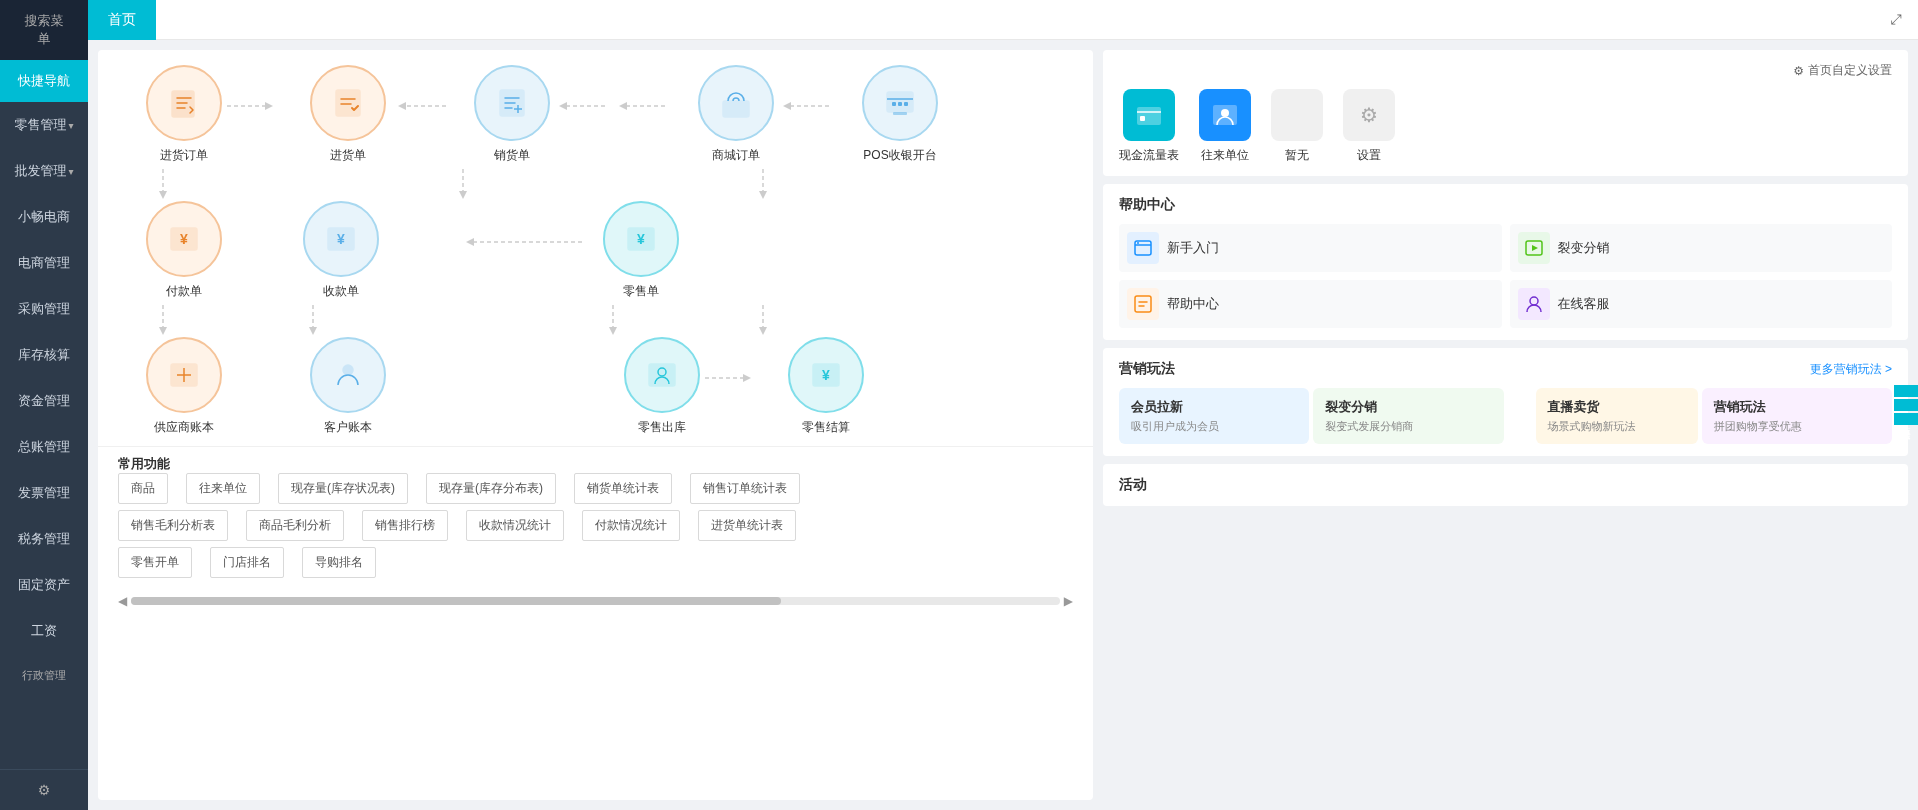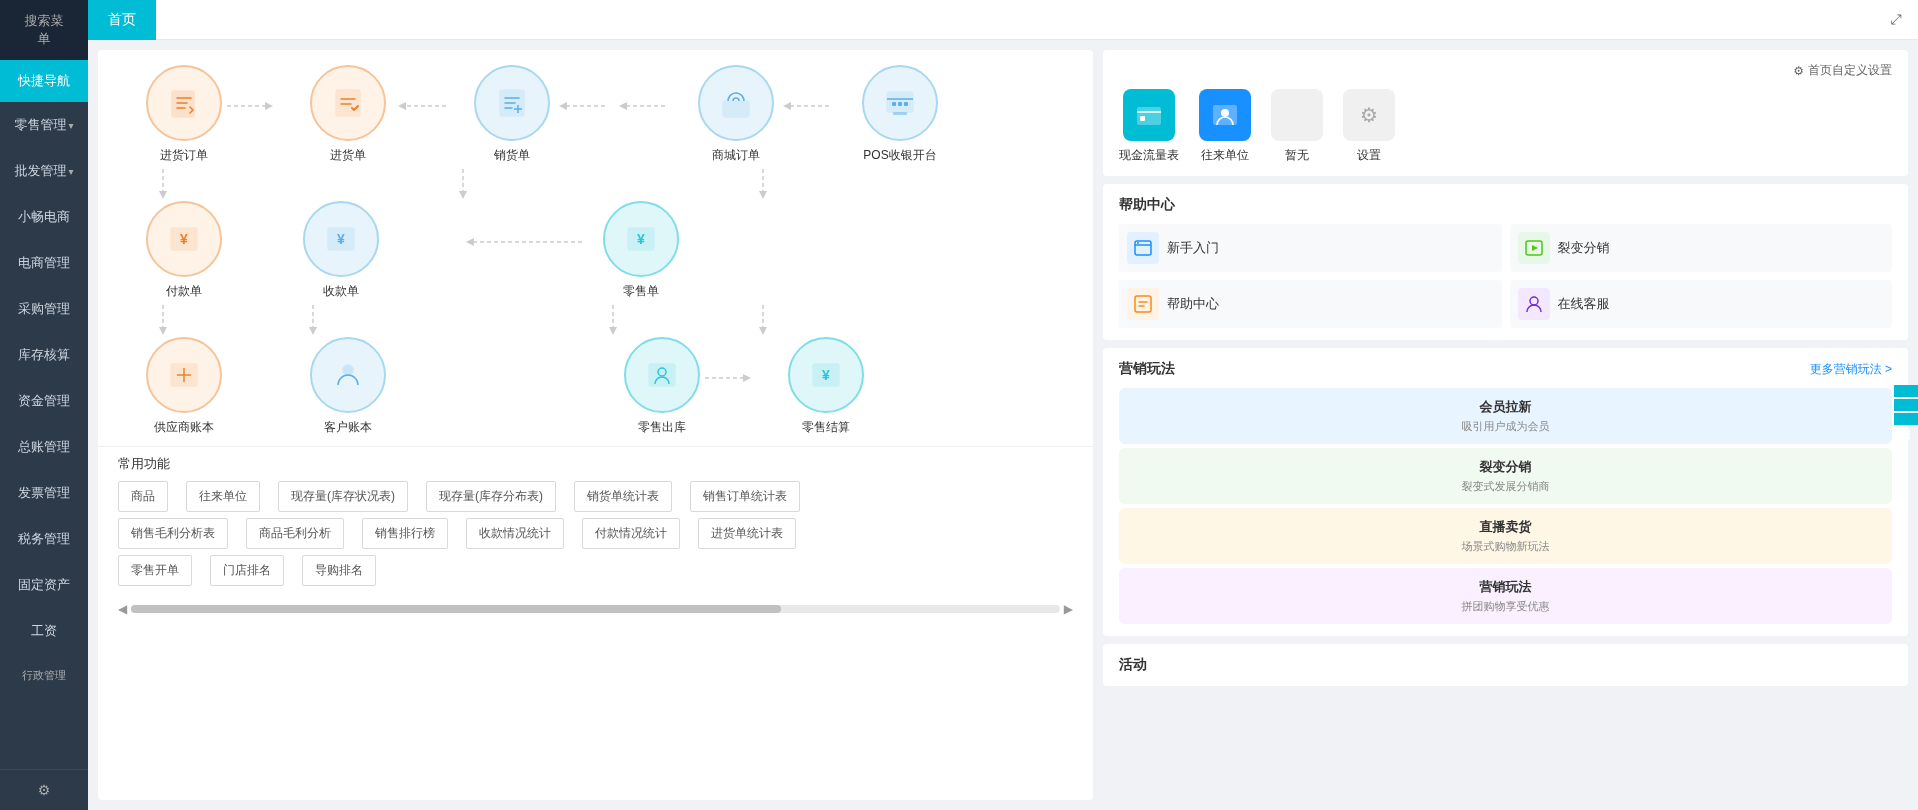--- a/index.html
+++ b/index.html
@@ -139,21 +139,21 @@
     }
 
     
     .common-func {
       padding: 8px 20px 12px;
       border-top: 1px solid #f0f0f0;
     }
     .common-func-title {
       font-size: 13px;
       color: #333;
-      margin-bottom: 8px;
+      font-weight: bold;
     }
     .func-grid {
       display: flex;
       flex-direction: column;
       gap: 6px;
     }
     .func-row {
       display: flex;
       gap: 18px;
     }
@@ -293,23 +293,22 @@
     .marketing-header {
       display: flex;
       justify-content: space-between;
       align-items: center;
       margin-bottom: 10px;
     }
     .marketing-title { font-size: 14px; font-weight: bold; color: #333; }
     .more-link { font-size: 12px; color: #1890ff; cursor: pointer; }
     .marketing-grid {
       display: grid;
-      grid-template-columns: 1fr;
+      grid-template-columns: 1fr 1fr 1fr 1fr;
       gap: 4px;
-      text-align: center;
     }
     .marketing-item {
       background: #f8faff;
       border-radius: 6px;
       padding: 10px 12px;
       cursor: pointer;
     }
     .marketing-item-title { font-size: 13px; font-weight: bold; color: #333; margin-bottom: 3px; }
     .marketing-item-desc { font-size: 11px; color: #888; }
 
@@ -797,21 +796,21 @@
         </div>
         <div class="marketing-grid">
           <div class="marketing-item" style="background:#e8f4ff;">
             <div class="marketing-item-title">会员拉新</div>
             <div class="marketing-item-desc">吸引用户成为会员</div>
           </div>
           <div class="marketing-item" style="background:#f0faf0;">
             <div class="marketing-item-title">裂变分销</div>
             <div class="marketing-item-desc">裂变式发展分销商</div>
           </div>
-          <div class="marketing-item" style="background:#fff7e6;">
+          <div class="marketing-item" style="background:#fff7e6;margin-left:28px;">
             <div class="marketing-item-title">直播卖货</div>
             <div class="marketing-item-desc">场景式购物新玩法</div>
           </div>
           <div class="marketing-item" style="background:#faf0ff;">
             <div class="marketing-item-title">营销玩法</div>
             <div class="marketing-item-desc">拼团购物享受优惠</div>
           </div>
         </div>
       </div>
 

